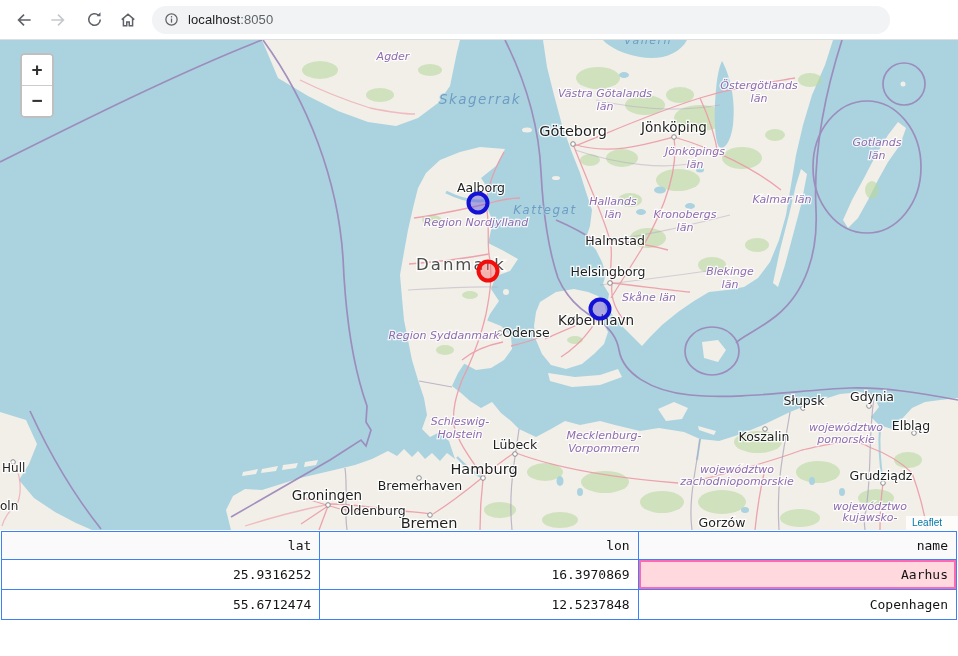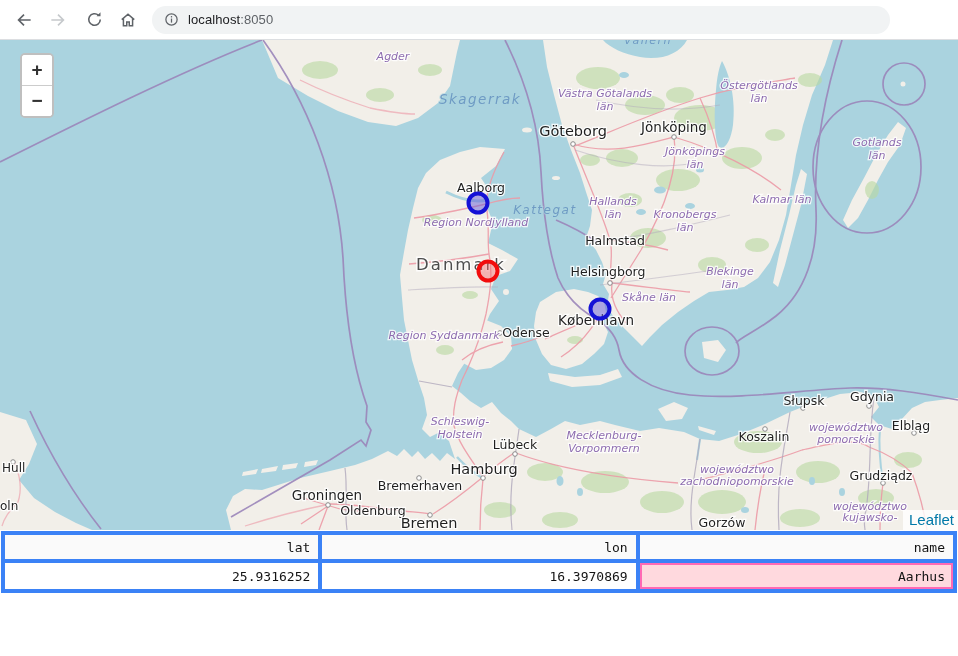--- a/index.html
+++ b/index.html
@@ -14,35 +14,35 @@
   .omnibox .url{font-size:13px;color:#202124;margin-left:9px;letter-spacing:.1px;}
   .omnibox .url .port{color:#5f6368;}
   
   .map-wrap{position:relative;width:958px;height:490px;background:#aad3df;}
   .map-wrap svg.basemap{display:block;}
   .zoomctl{position:absolute;left:20px;top:13px;width:30px;background:#fff;border:2px solid rgba(0,0,0,.25);
     border-radius:5px;z-index:5;overflow:hidden;}
   .zoomctl .zbtn{width:30px;height:30px;line-height:30px;text-align:center;font-size:19px;font-weight:700;color:#333;
     background:#fff;cursor:pointer;user-select:none;}
   .zoomctl .zbtn+ .zbtn{border-top:1px solid #ccc;}
-  .attribution{position:absolute;right:0;bottom:0;background:rgba(255,255,255,.8);padding:1px 4px 2px 6px;
-    font-size:15px;z-index:5;}
+  .attribution{position:absolute;right:0;bottom:0;background:rgba(255,255,255,.8);padding:1px 16px 2px 6px;
+    font-size:10px;z-index:5;}
   .attribution a{color:#0078A8;text-decoration:none;}
   
   text{font-family:"DejaVu Sans", sans-serif;}
   .city{fill:#1f1f1f;font-size:12.5px;paint-order:stroke;stroke:rgba(255,255,255,.85);stroke-width:2.6px;}
   .city-lg{font-size:14.5px;}
   .city-md{font-size:13.5px;}
   .country{fill:#4d4d4d;font-size:16.5px;letter-spacing:2px;paint-order:stroke;stroke:rgba(255,255,255,.8);stroke-width:3px;}
   .region{fill:#8d6caf;font-size:11px;font-style:italic;paint-order:stroke;stroke:rgba(255,255,255,.8);stroke-width:2.4px;}
   .sea-lbl{fill:#6f9bc4;font-size:13px;font-style:italic;letter-spacing:1.5px;paint-order:stroke;stroke:rgba(170,211,223,.6);stroke-width:2px;}
   
   .dtable{margin:1px 1px 0 1px;border-collapse:collapse;width:956px;table-layout:fixed;
     font-family:"DejaVu Sans Mono","Liberation Mono",monospace;font-size:13px;color:#141414;}
-  .dtable th,.dtable td{border:4px solid #3b82f6;text-align:right;padding:0 8px;box-sizing:border-box;}
+  .dtable th,.dtable td{border:1px solid #3b82f6;text-align:right;padding:0 8px;box-sizing:border-box;}
   .dtable th{background:#fafafa;height:28px;font-weight:400;}
   .dtable td{background:#fff;height:30px;}
   .dtable td.active{background:#ffd9de;box-shadow:inset 0 0 0 2px #ff69b4;}
 </style>
 </head>
 <body>
 
 <div class="chrome">
   <div class="navbtn nb-back">
     <svg width="20" height="20" viewBox="0 0 24 24">
@@ -329,14 +329,19 @@
       <th>lon</th>
       <th>name</th>
     </tr>
   </thead>
   <tbody>
     <tr>
       <td>25.9316252</td>
       <td>16.3970869</td>
       <td class="active">Aarhus</td>
     </tr>
+    <tr>
+      <td>55.6712474</td>
+      <td>12.5237848</td>
+      <td>Copenhagen</td>
+    </tr>
   </tbody>
 </table>
 
 </body></html>

